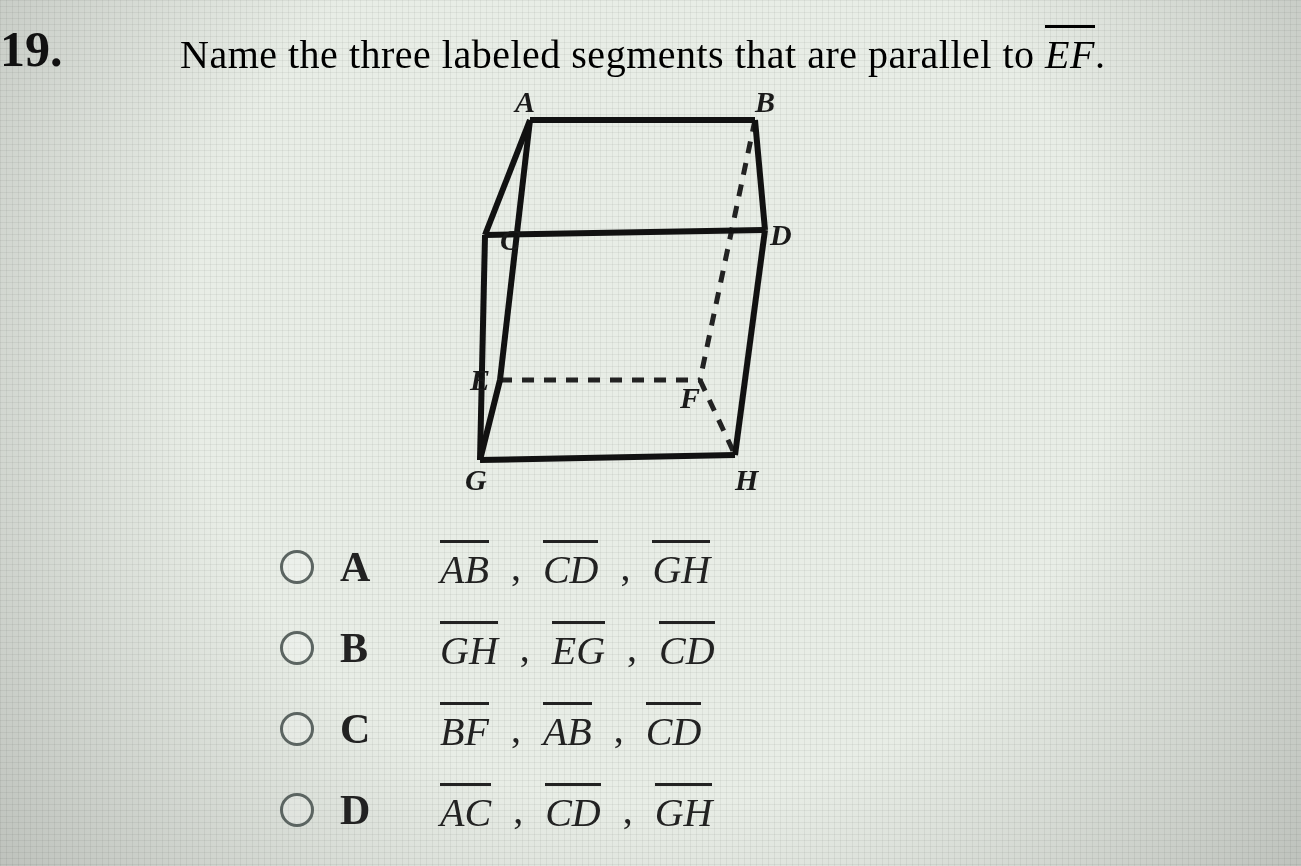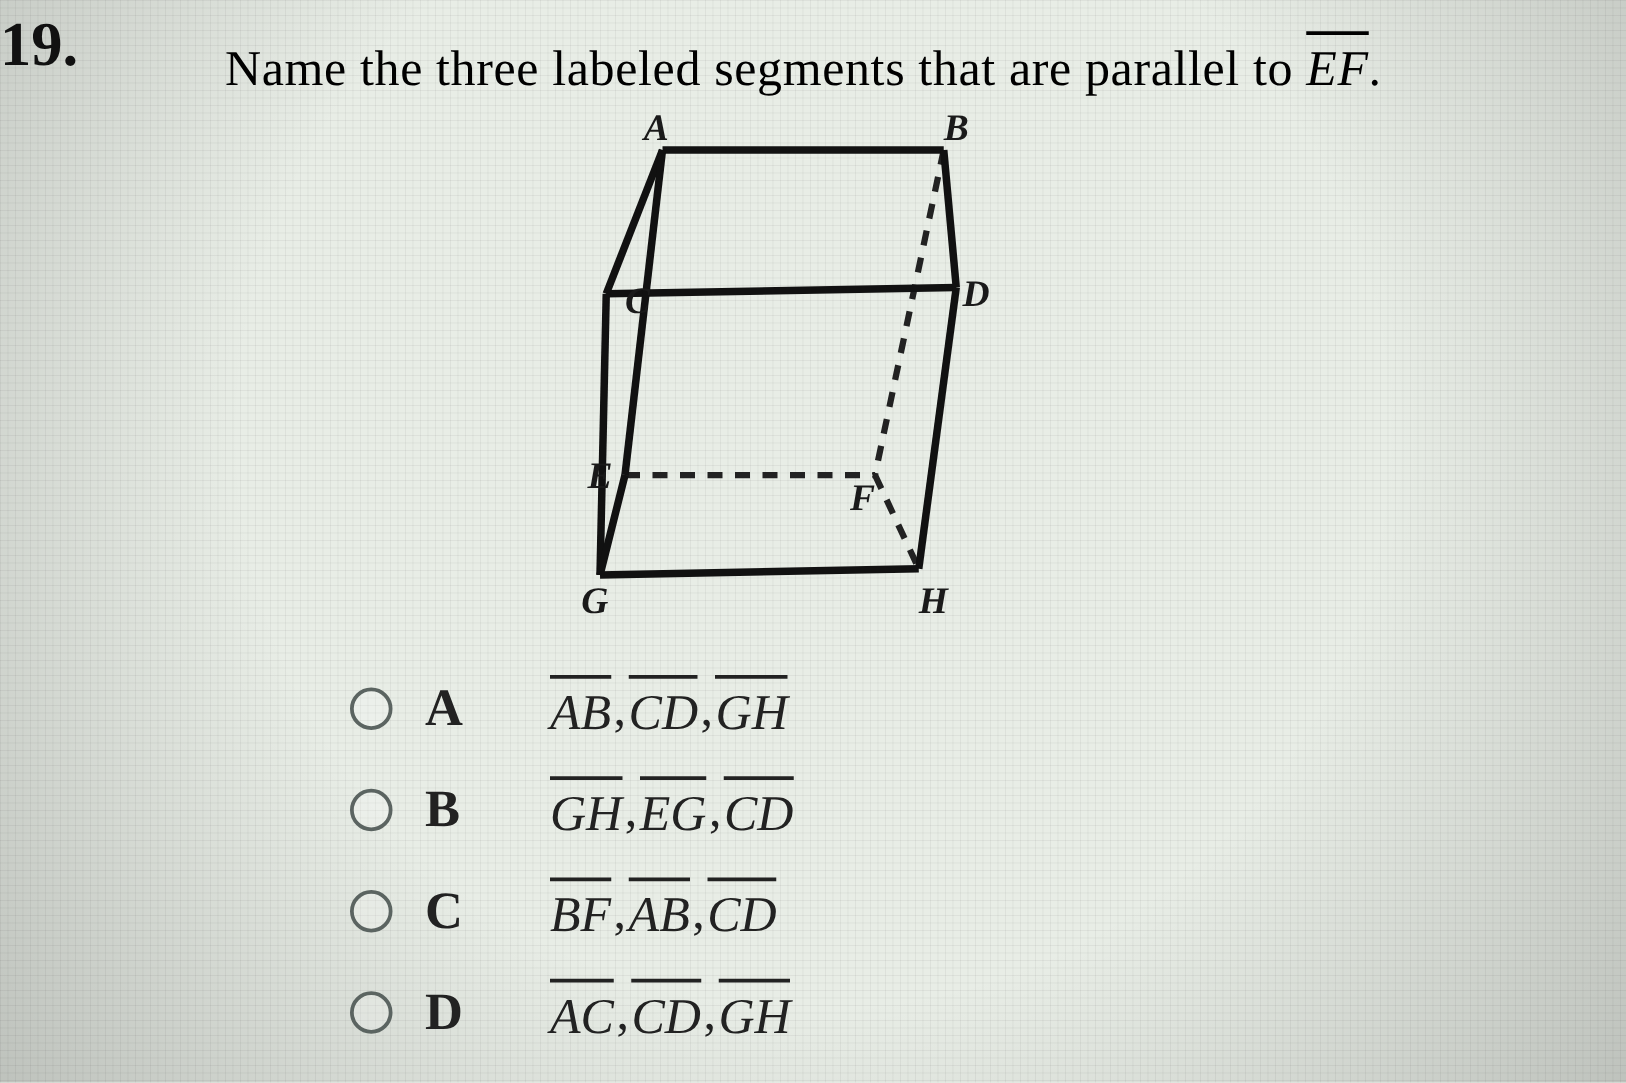--- a/index.html
+++ b/index.html
@@ -29,21 +29,21 @@
     z-index: 1;
     pointer-events: none;
   }
   .content {
     position: relative;
     z-index: 2;
   }
   .qnum {
     position: absolute;
     left: 0px;
-    top: 6px;
+    top: 20px;
     font-size: 50px;
     font-weight: bold;
     color: #111;
   }
   .prompt {
     position: absolute;
     left: 180px;
     top: 25px;
     font-size: 40px;
     color: #000000;
@@ -82,21 +82,21 @@
     border-radius: 50%;
     display: inline-block;
     background: rgba(255,255,255,0.2);
   }
   .opt-letter {
     font-weight: bold;
     font-size: 42px;
   }
   .seglist {
     display: flex;
-    gap: 2px;
+    gap: 22px;
     align-items: center;
     font-style: italic;
   }
   .seg {
     position: relative;
     padding-top: 6px;
     display: inline-block;
   }
   .seg::before {
     content: "";

